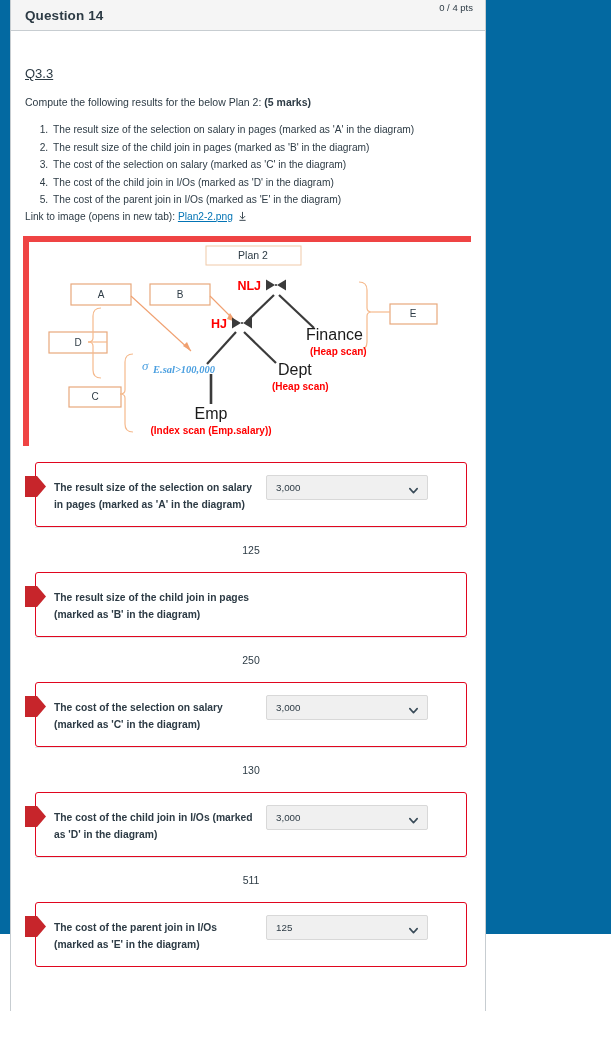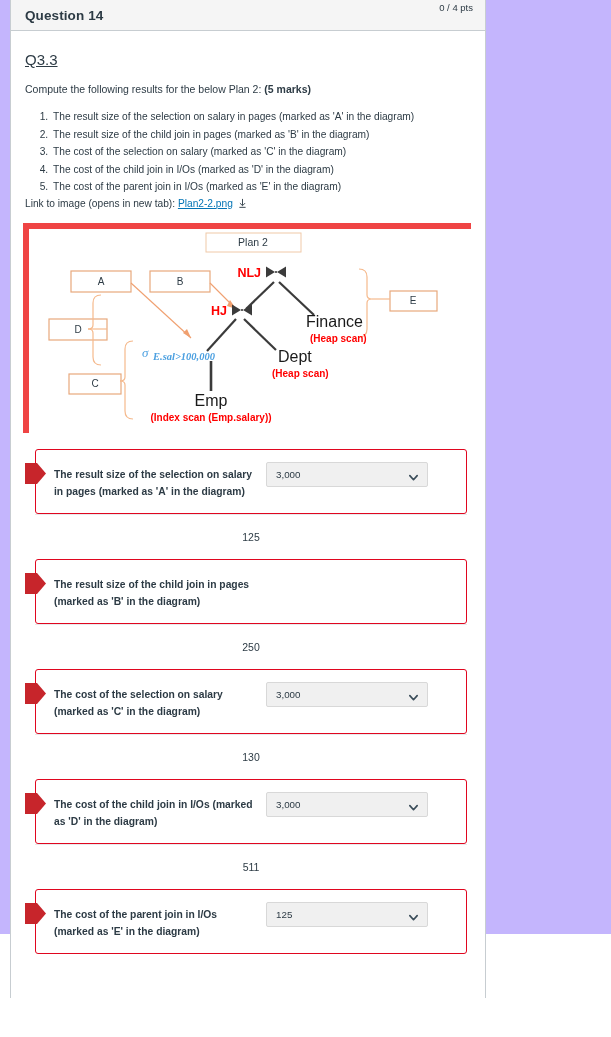--- a/index.html
+++ b/index.html
@@ -3,41 +3,41 @@
 <meta charset="utf-8">
 <style>
   html,body{margin:0;padding:0;}
   body{
     width:611px;height:1037px;
     background:#ffffff;
     font-family:"Liberation Sans", sans-serif;
     color:#2d3b45;
     overflow:hidden;
   }
-  .page{position:relative;width:611px;height:934px;background:#c4b5fd;}
+  .page{position:relative;width:611px;height:934px;background:#0369a1;}
 
   
   .quiz-card{
     position:absolute;left:10px;top:0;width:476px;
     border-left:1px solid #c7cdd1;border-right:1px solid #c7cdd1;
     box-sizing:border-box;background:#fff;
   }
   .q-header{
     height:31px;background:#f5f5f5;border-bottom:1px solid #c7cdd1;
     display:flex;align-items:center;justify-content:space-between;
     padding:0 12px 0 14px;box-sizing:border-box;
   }
   .q-title{font-size:13.5px;font-weight:bold;color:#2d3b45;letter-spacing:.1px;}
   .q-pts{font-size:9.5px;color:#2d3b45;align-self:flex-start;margin-top:2px;}
 
   .q-body{padding:16px 14px 0 14px;}
 
   .q-heading{
-    font-size:15px;color:#2d3b45;font-weight:normal;
-    text-decoration:underline;margin:4px 0 0 0;display:inline-block;
+    font-size:13px;color:#2d3b45;font-weight:normal;
+    text-decoration:underline;margin:19px 0 0 0;display:inline-block;
   }
   .q-prompt{font-size:10.5px;margin:13px 0 0 0;line-height:1.35;}
   .q-prompt b{font-weight:bold;}
 
   ol.q-list{margin:12px 0 0 0;padding-left:26px;font-size:10.2px;line-height:1.72;}
   ol.q-list li{padding-left:2px;}
 
   .q-link-row{font-size:10.2px;margin-top:2px;}
   .q-link{color:#0374b5;text-decoration:underline;}
   .dl-icon{display:inline-block;margin-left:4px;vertical-align:-2px;}

